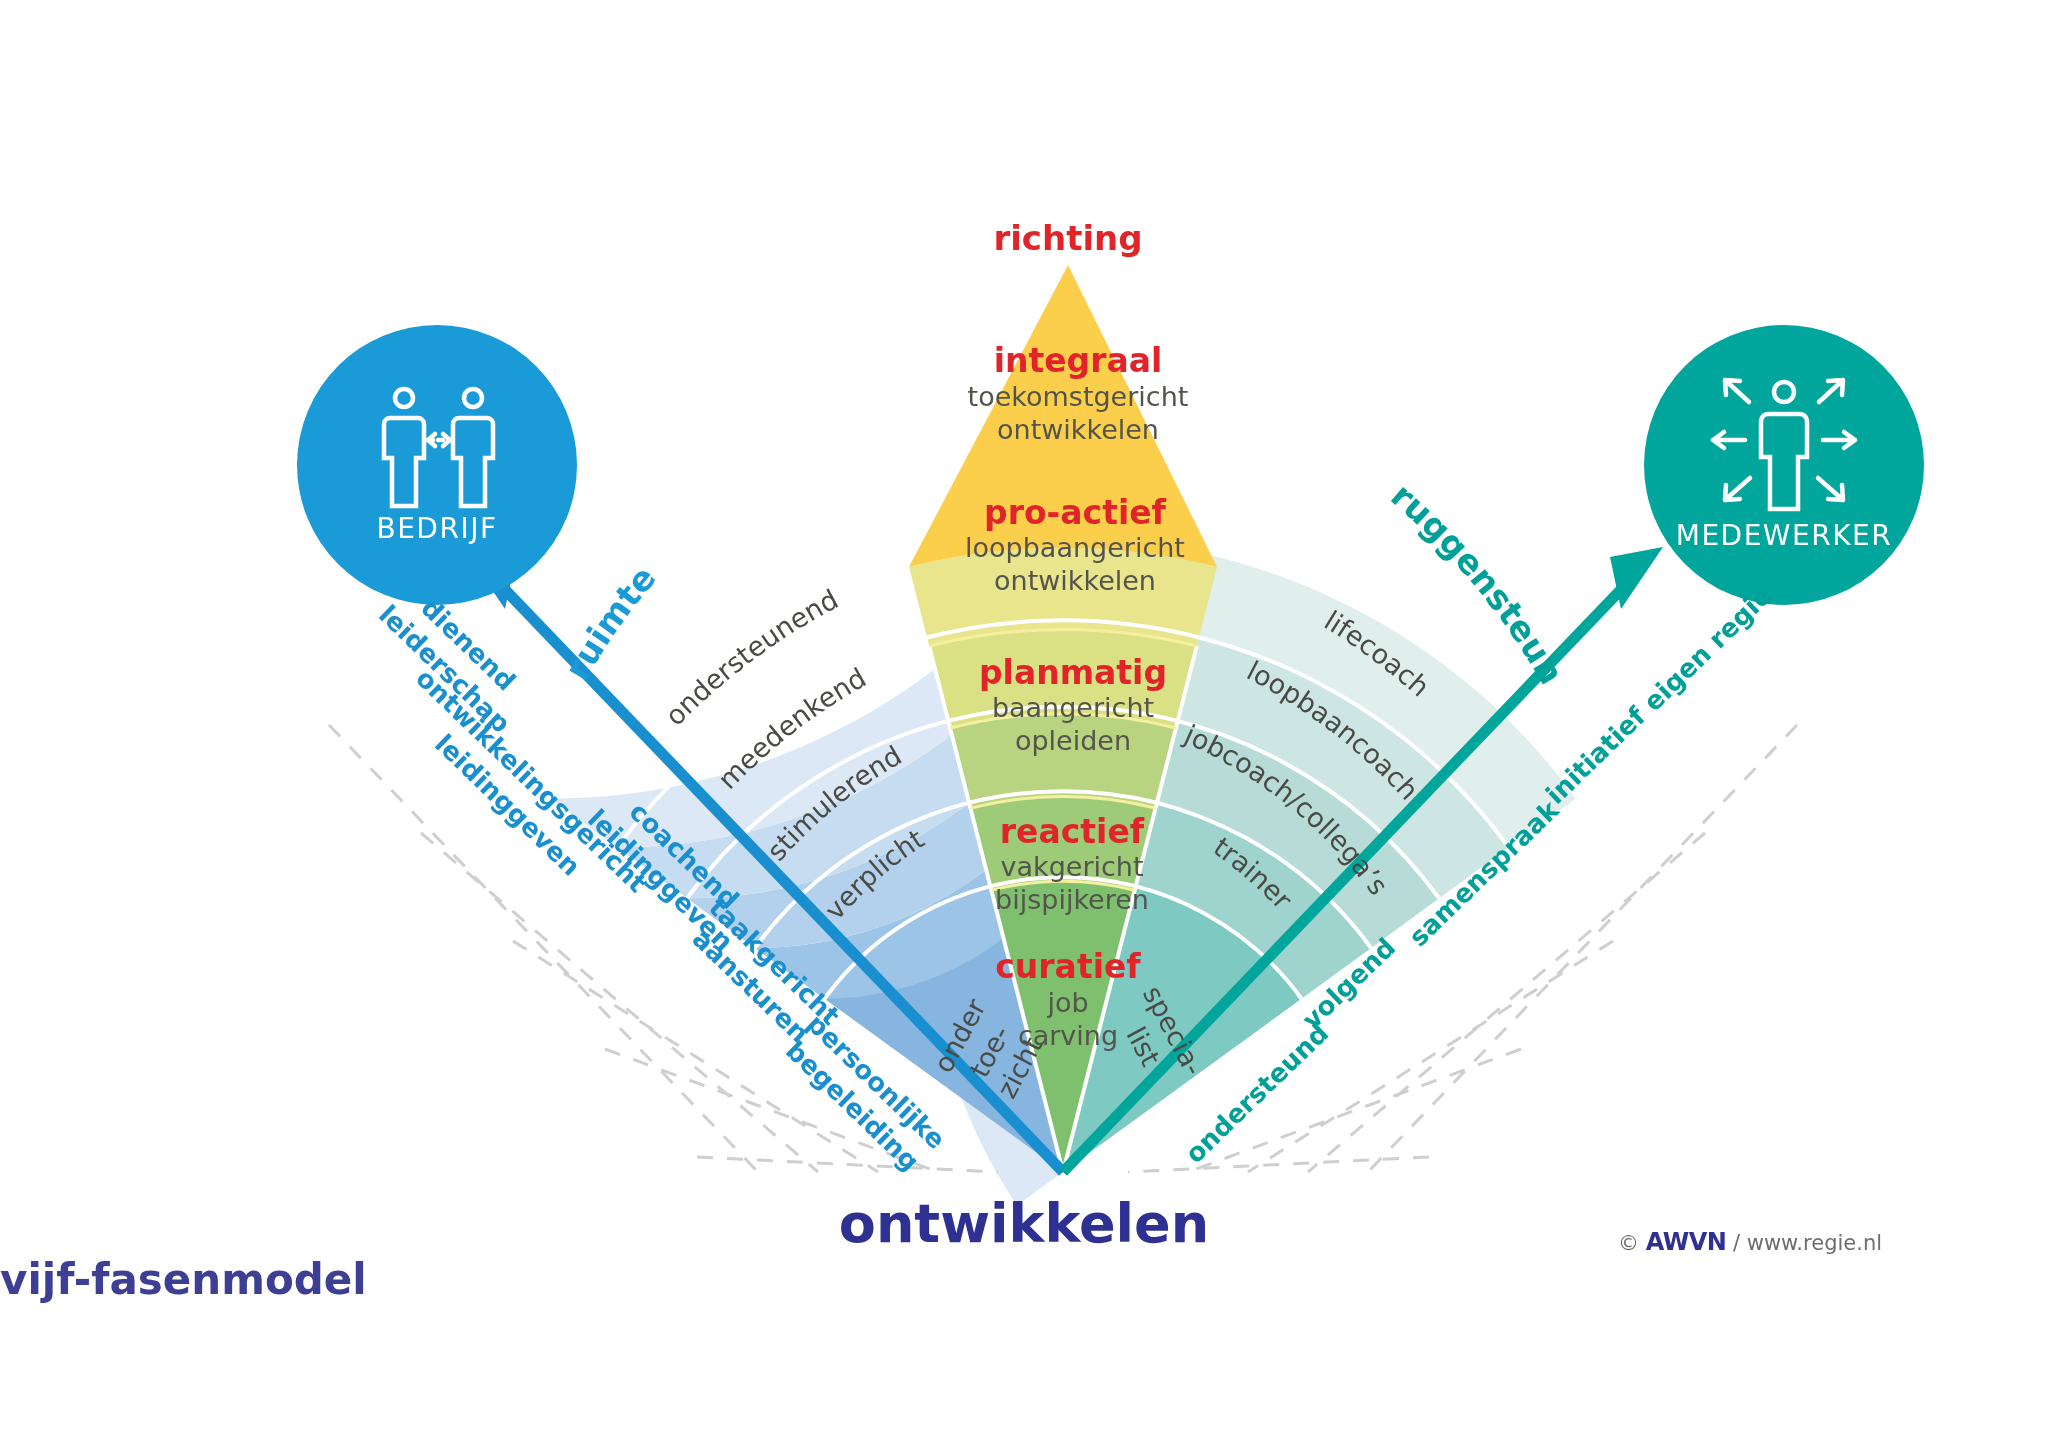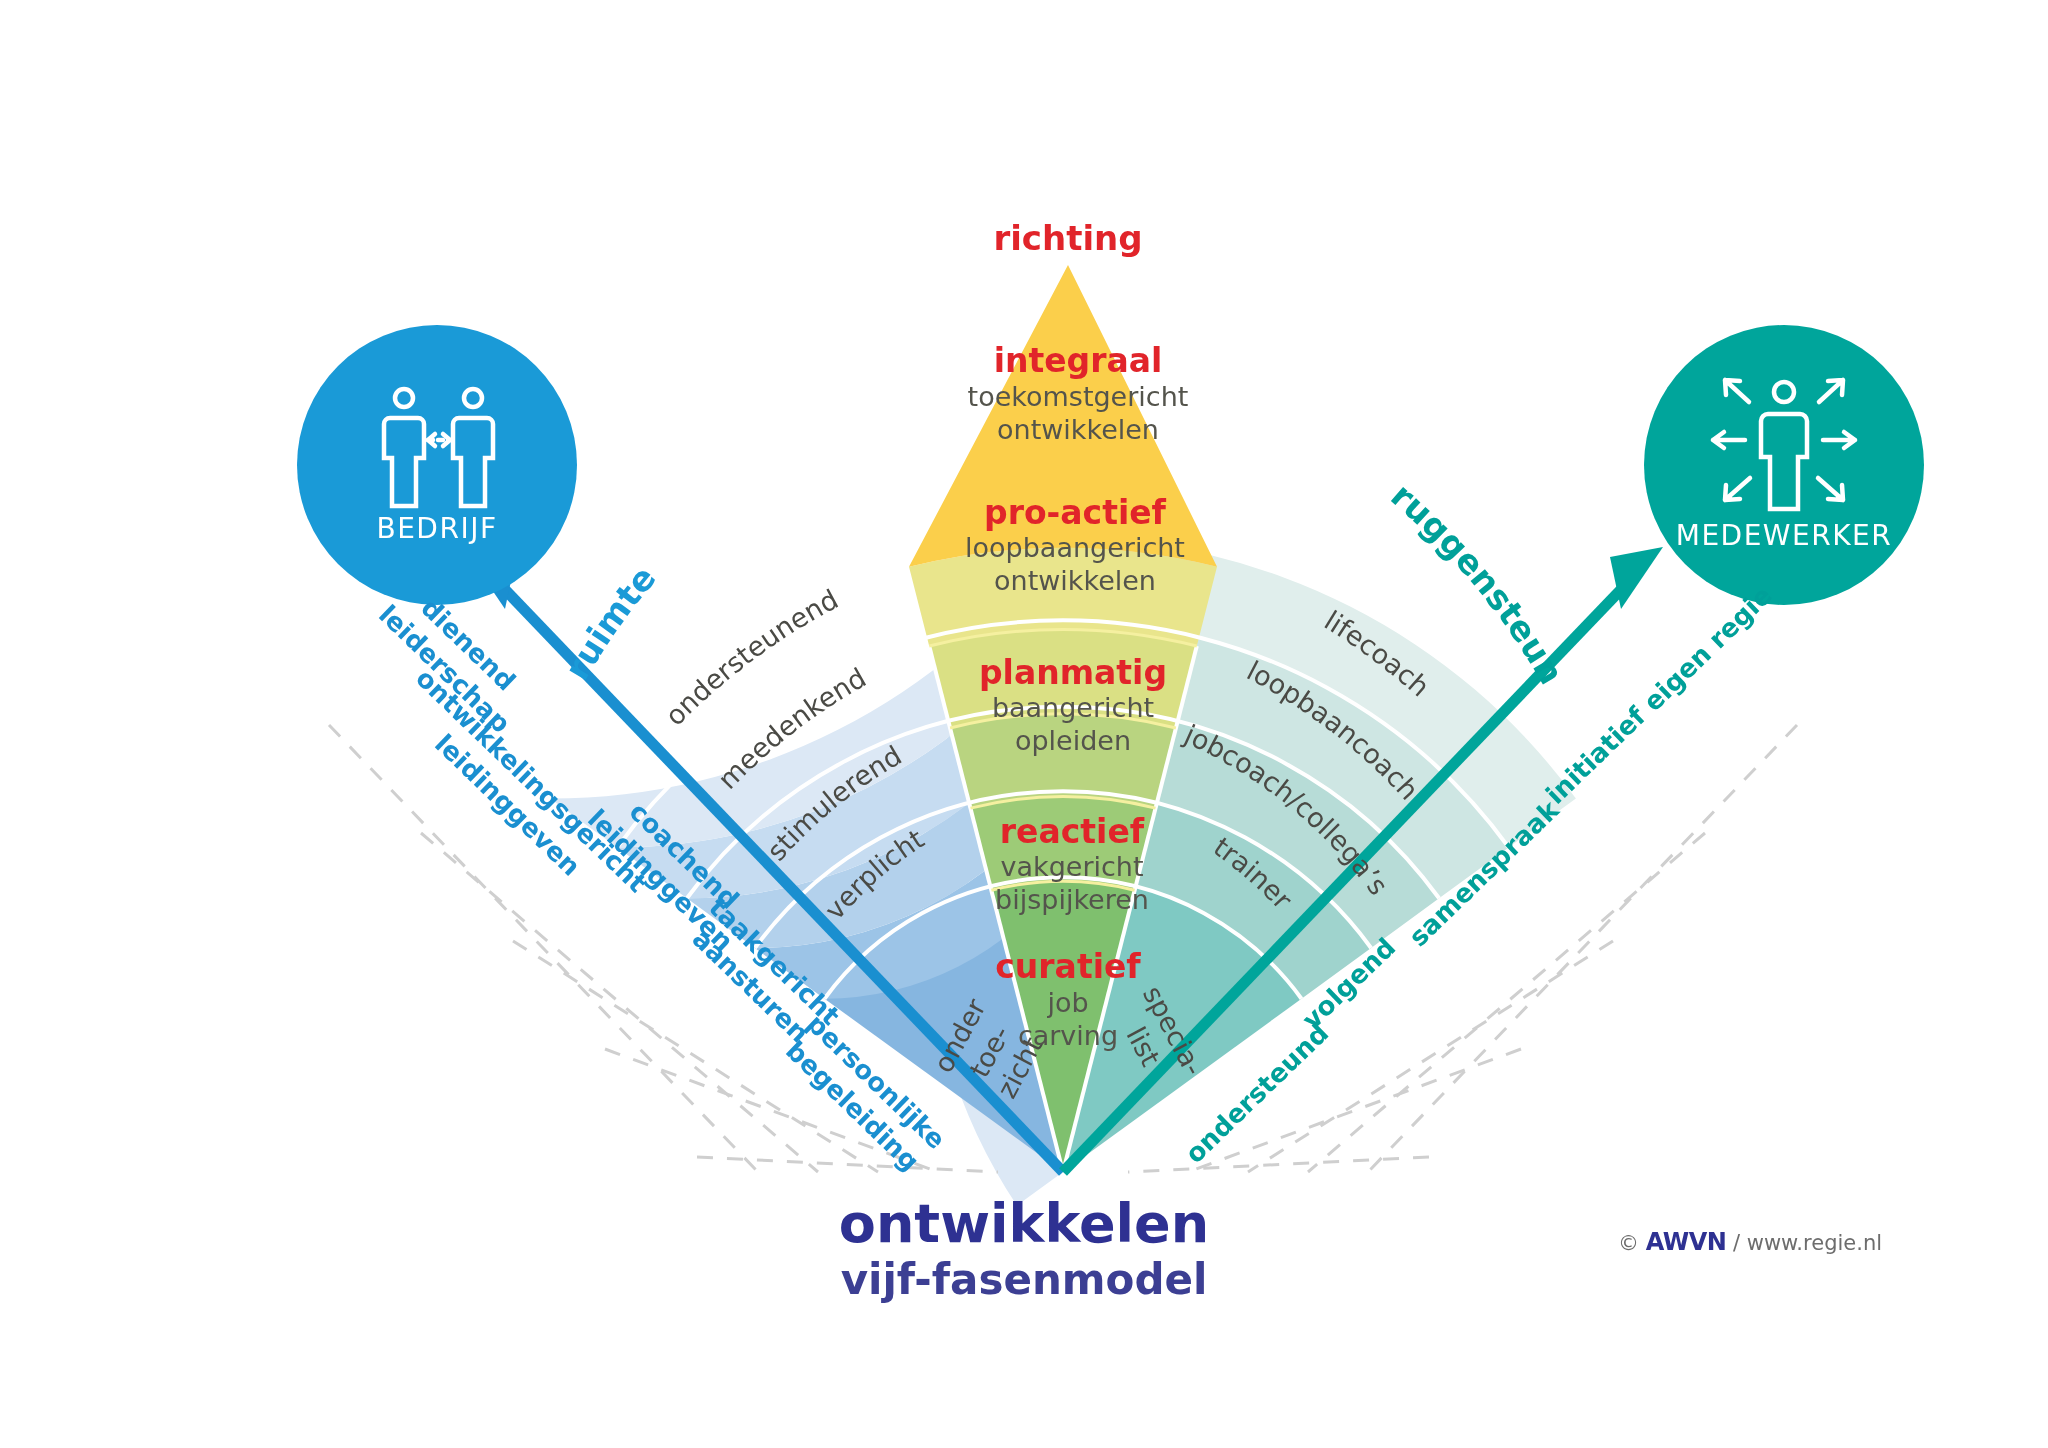--- a/index.html
+++ b/index.html
@@ -19,21 +19,21 @@
               font-weight:bold;font-size:26px;fill:#00a099;}
   .axis-blue{font-family:"DejaVu Sans","Liberation Sans",sans-serif;
              font-weight:bold;font-size:34px;fill:#1a9ad7;}
   .axis-teal{font-family:"DejaVu Sans","Liberation Sans",sans-serif;
              font-weight:bold;font-size:34px;fill:#00a099;}
   .node-cap{font-family:"DejaVu Sans","Liberation Sans",sans-serif;
             font-size:28px;fill:#ffffff;letter-spacing:1.5px;}
   .title-main{position:absolute;left:0;top:1196px;width:2048px;text-align:center;
      font-size:54px;font-weight:bold;color:#2e3192;letter-spacing:0px;
      font-family:"DejaVu Sans","Liberation Sans",sans-serif;line-height:1.04;}
-  .title-sub{position:absolute;left:0;top:1255px;width:2048px;text-align:center;
+  .title-sub{position:absolute;left:0;top:1255px;width:2048px;text-align:left;
      font-size:42px;font-weight:bold;color:#3c3f93;
      font-family:"DejaVu Sans","Liberation Sans",sans-serif;}
   .credit{position:absolute;left:1618px;top:1228px;font-size:21px;color:#6d6d6d;
      font-family:"DejaVu Sans","Liberation Sans",sans-serif;white-space:nowrap;}
   .credit b{color:#2e3192;font-size:24px;letter-spacing:-0.5px;}
 </style>
 </head>
 <body>
 
 <div id="stage">

